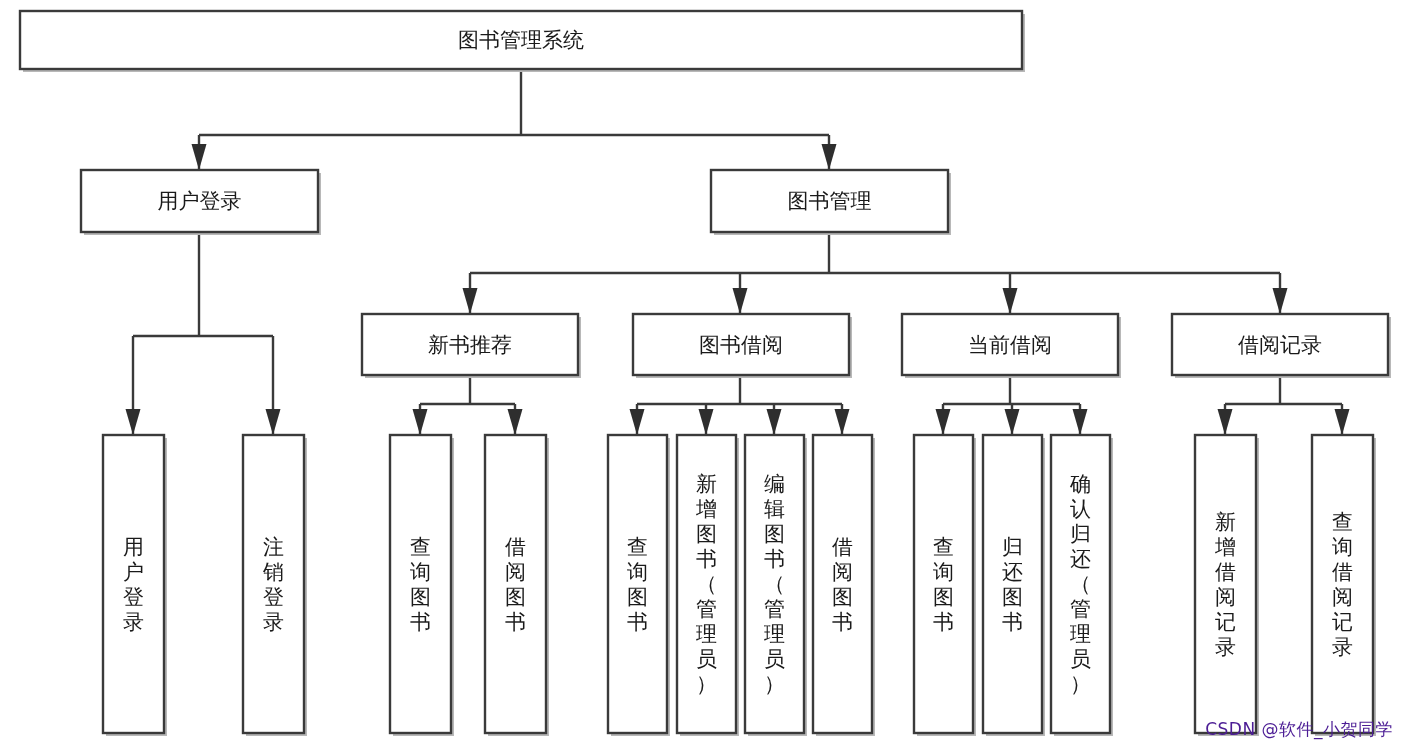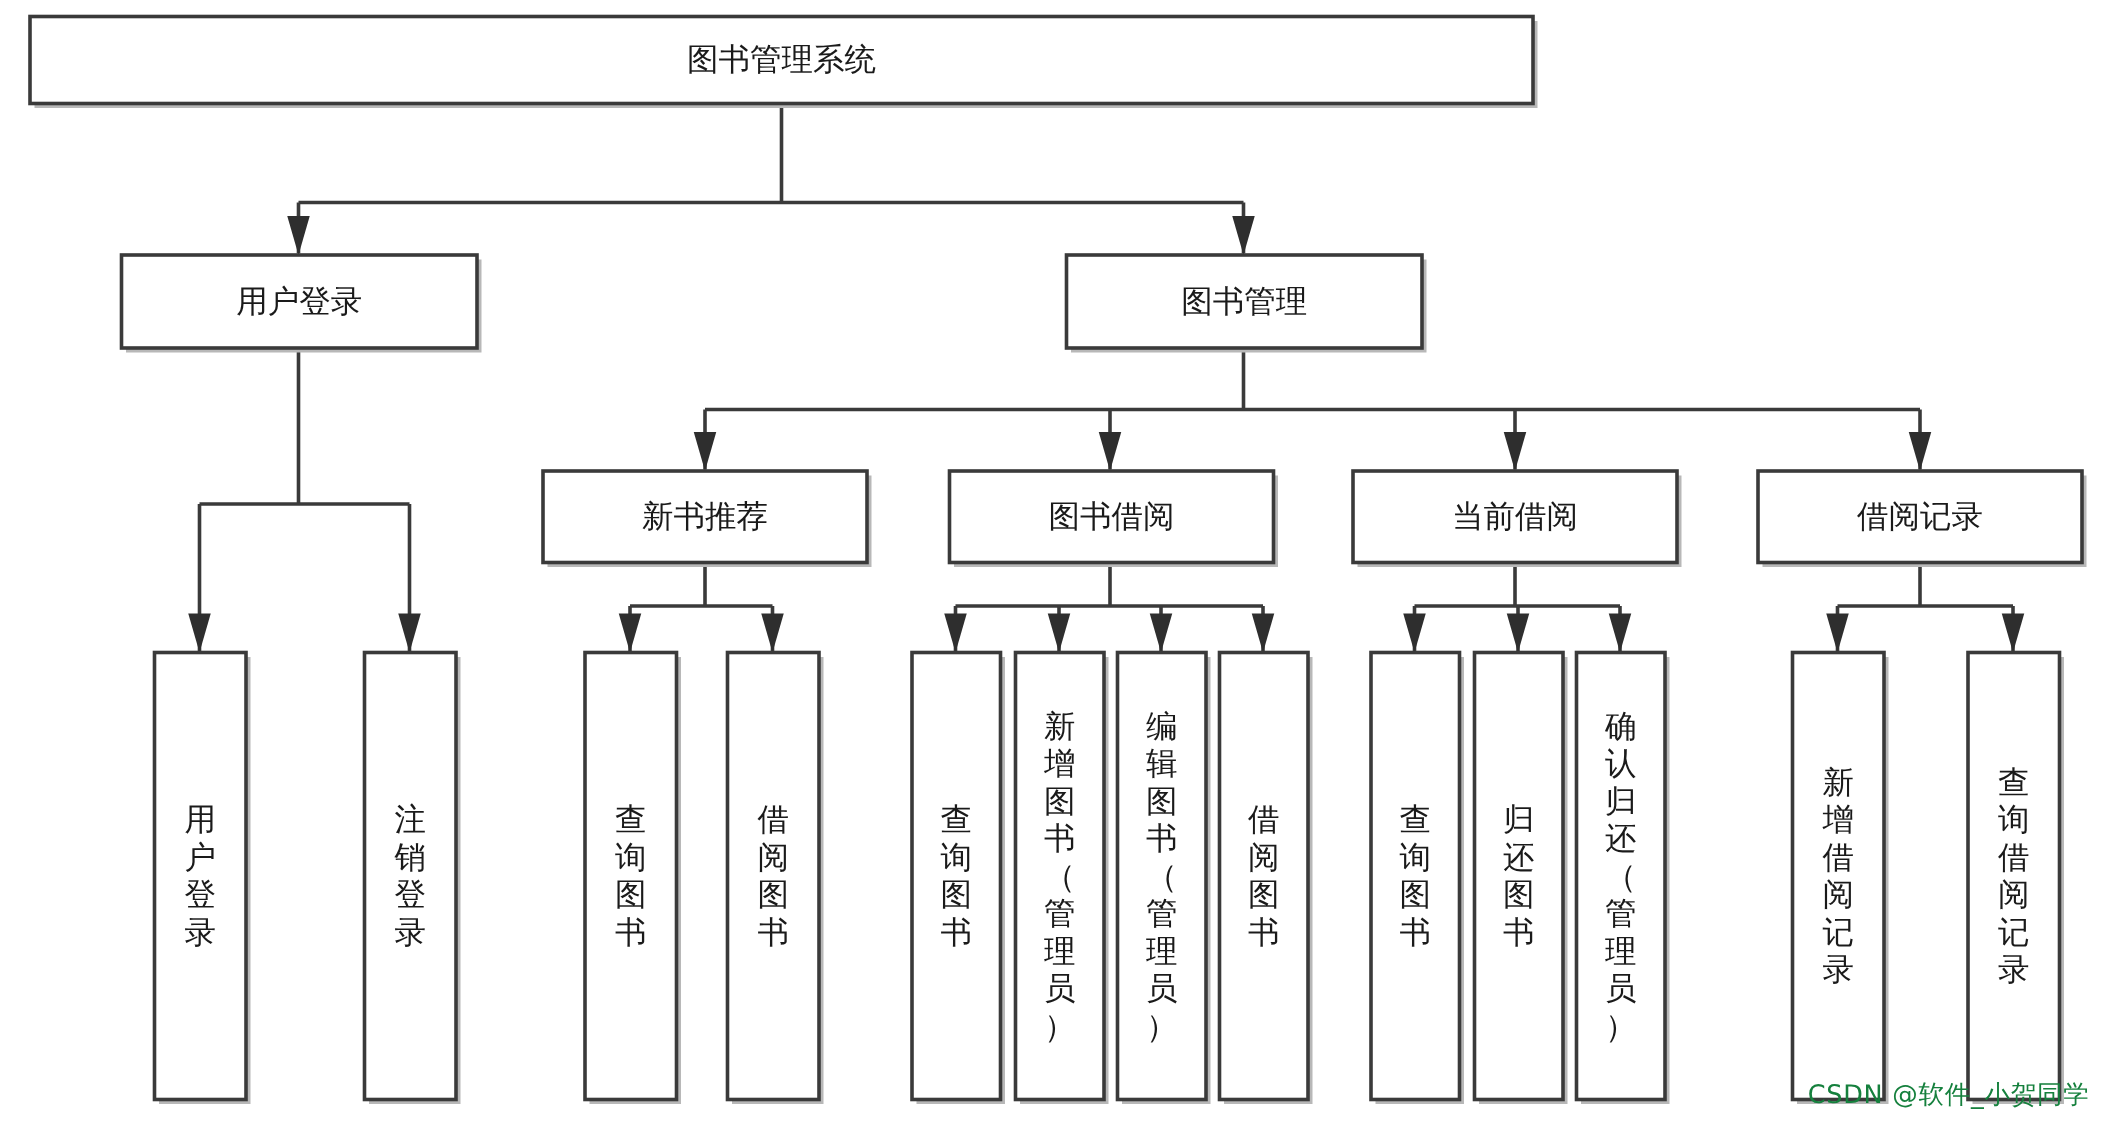--- a/index.html
+++ b/index.html
@@ -57,21 +57,21 @@
     font-size: 21px;
     fill: #1a1a1a;
     text-anchor: middle;
   }
   .watermark {
     position: absolute;
     right: 12px;
     bottom: 6px;
     font-family: "DejaVu Sans", "Liberation Sans", sans-serif;
     font-size: 17px;
-    color: #15803d;
+    color: #4c1d95;
     white-space: nowrap;
     letter-spacing: 0.5px;
     user-select: none;
   }
 </style>
 </head>
 <body>
 
 <div id="diagram-root">
   <svg id="tree-svg" viewBox="0 0 1405 747" xmlns="http://www.w3.org/2000/svg">

